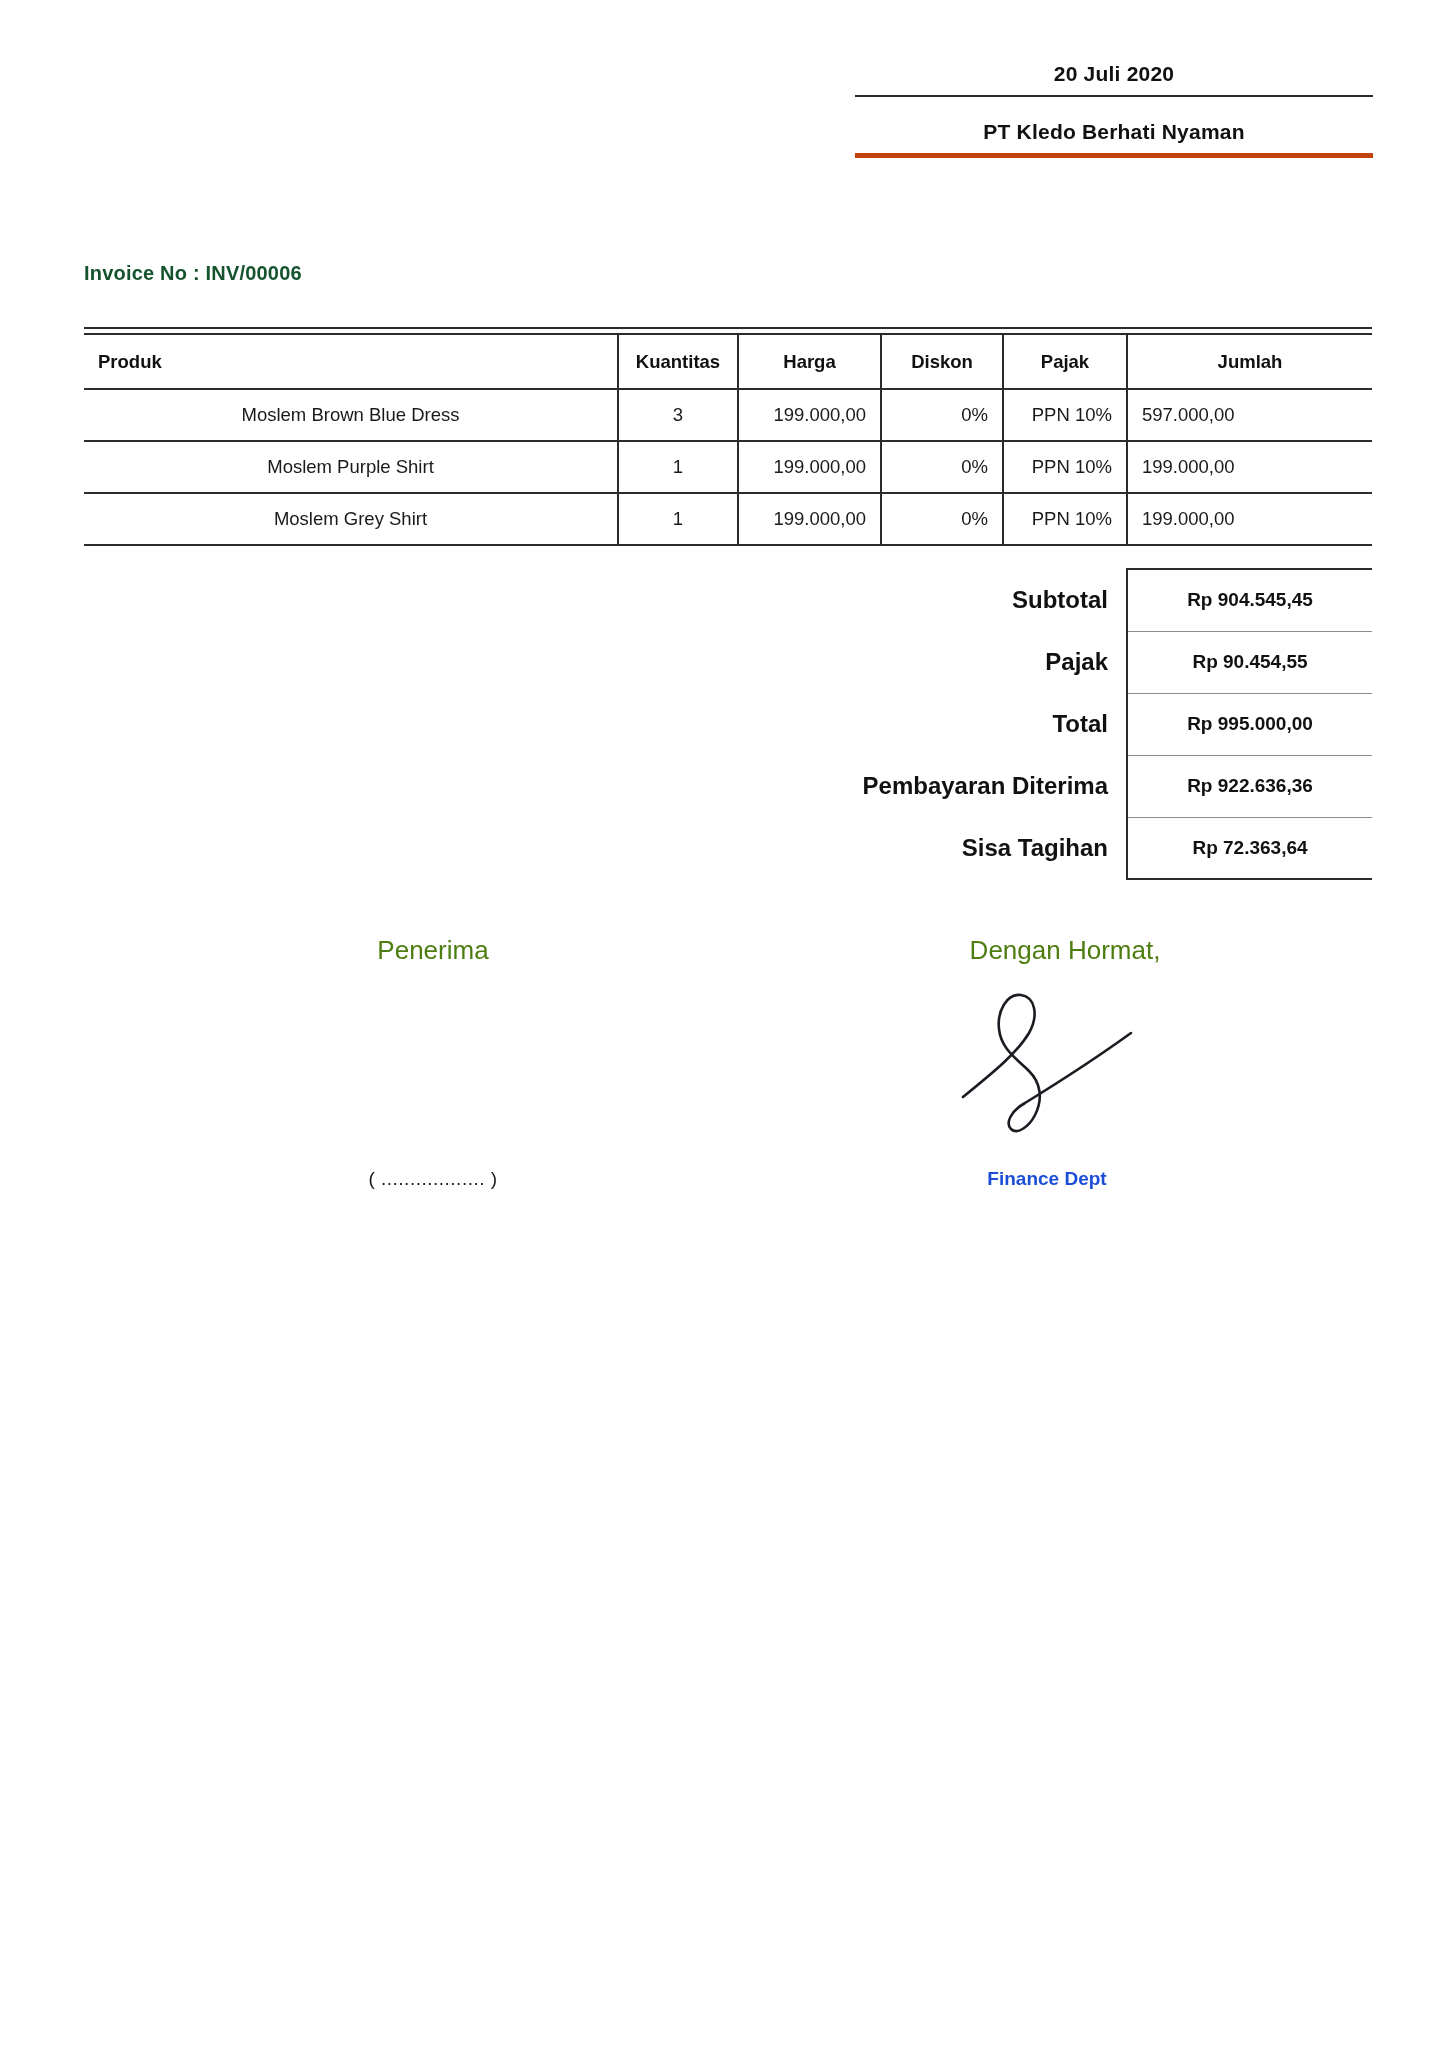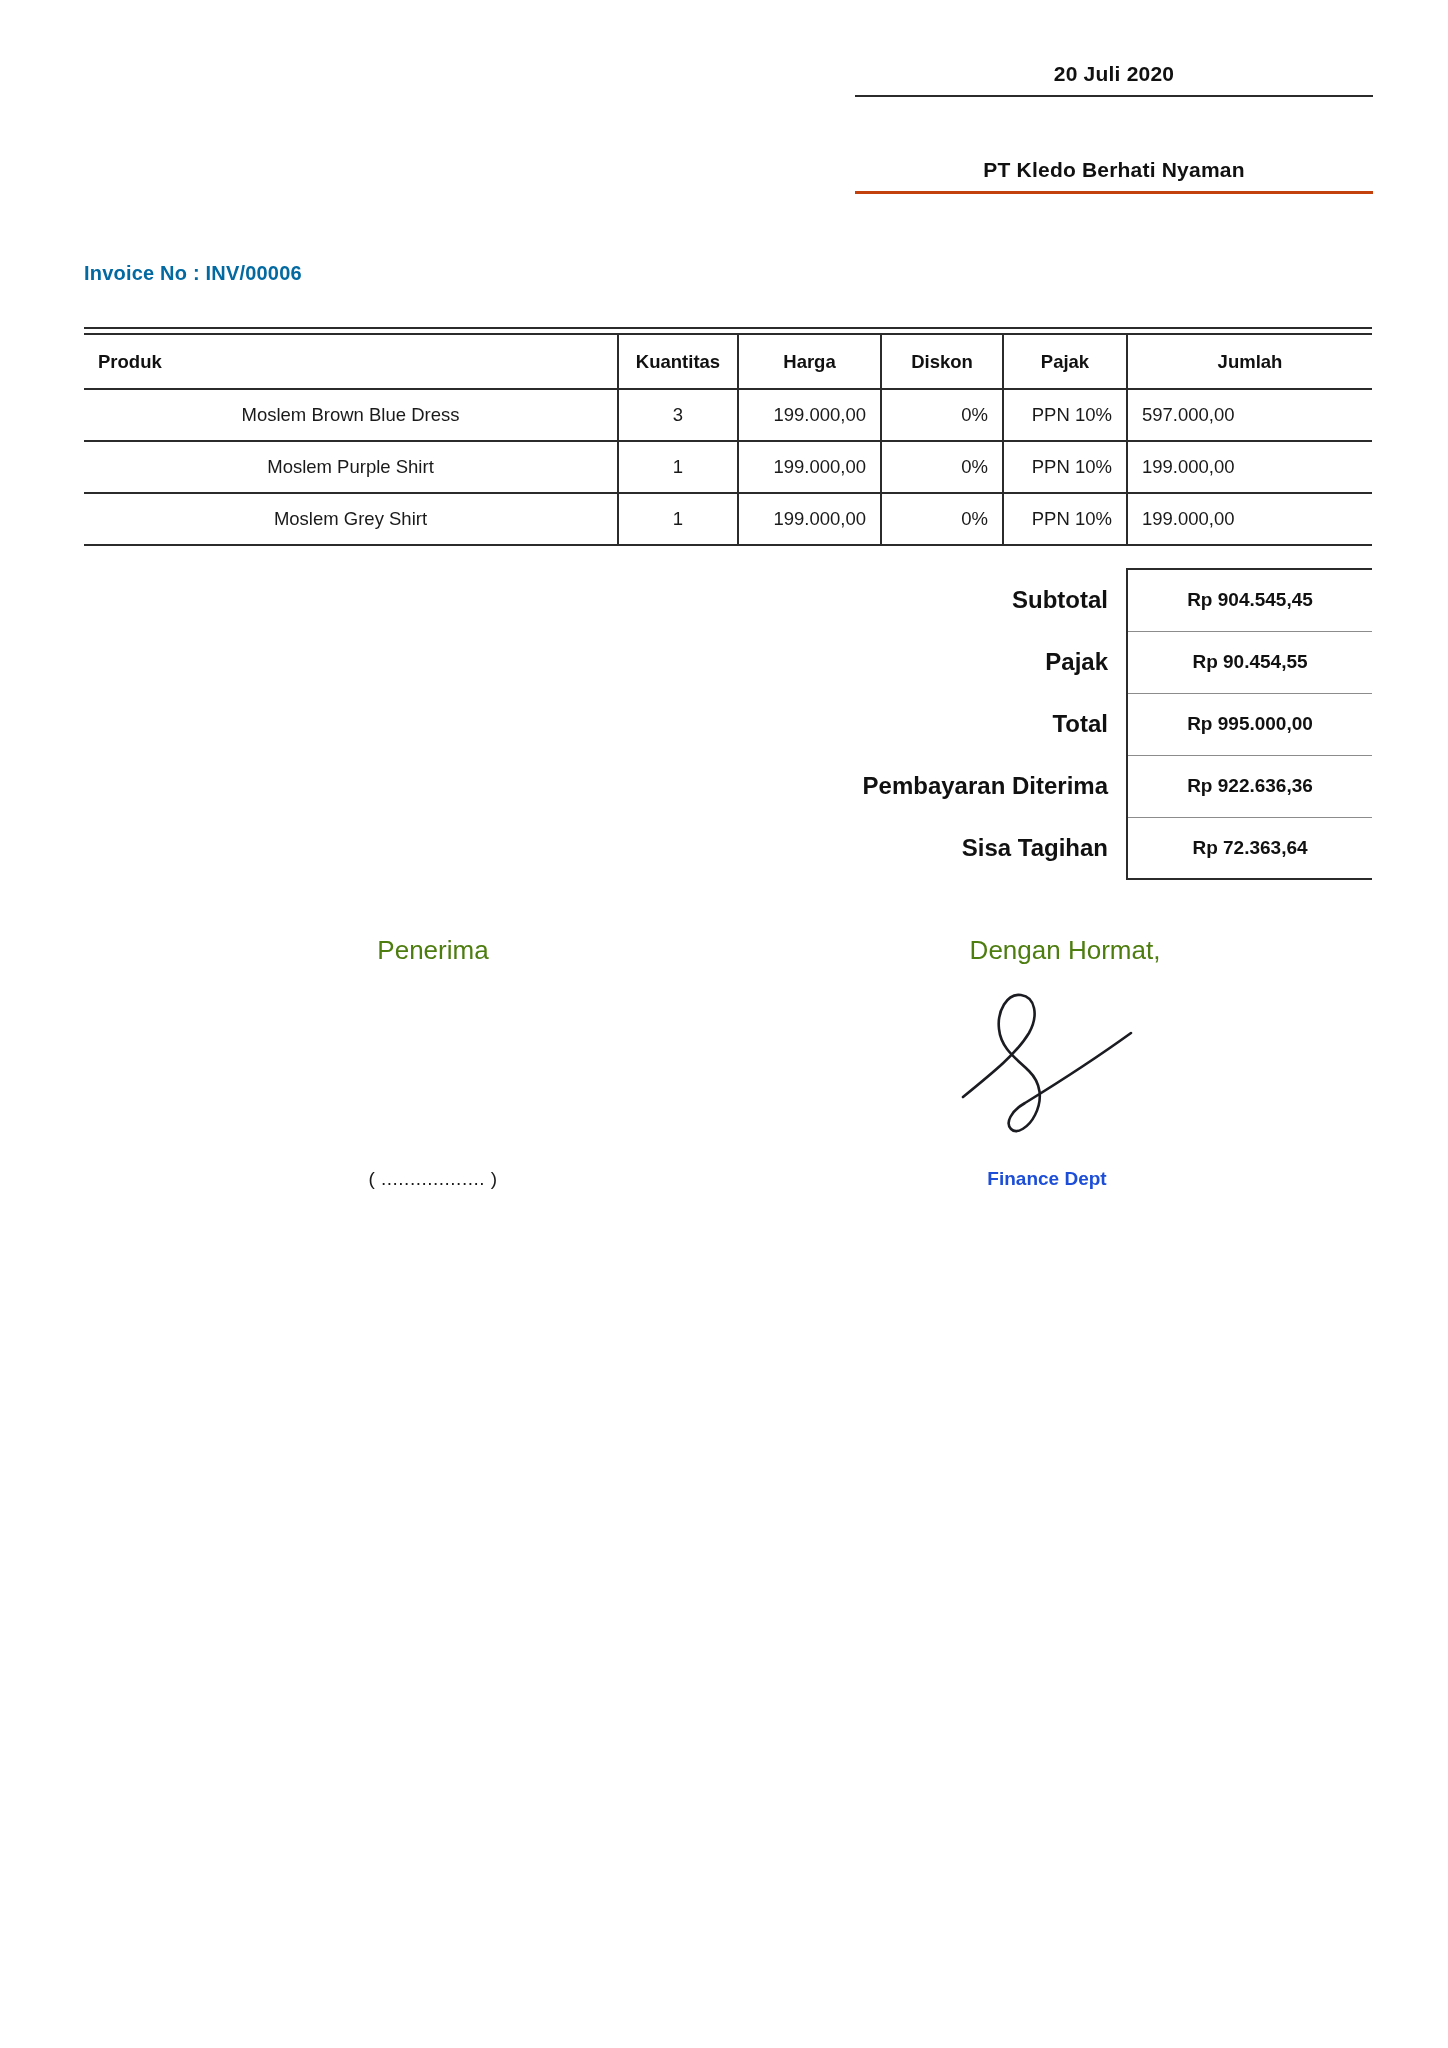--- a/index.html
+++ b/index.html
@@ -35,34 +35,33 @@
     font-weight: bold;
     font-size: 21px;
     letter-spacing: 0.2px;
     padding-bottom: 9px;
     color: #111;
   }
   .rule-thin {
     border-bottom: 2px solid #2b2b2b;
   }
   .rule-thick {
-    border-bottom: 3px solid #c2410c;
-    margin-top: 38px;
+    border-bottom: 5px solid #c2410c;
   }
   .header-gap { height: 23px; }
 
   
   .invoice-no {
     position: absolute;
     left: 84px;
     top: 262px;
     font-size: 20px;
     font-weight: bold;
     letter-spacing: 0.2px;
-    color: #0369a1;
+    color: #14532d;
   }
 
   
   .items-wrap {
     position: absolute;
     left: 84px;
     top: 327px;
     width: 1288px;
   }
   table.items {

